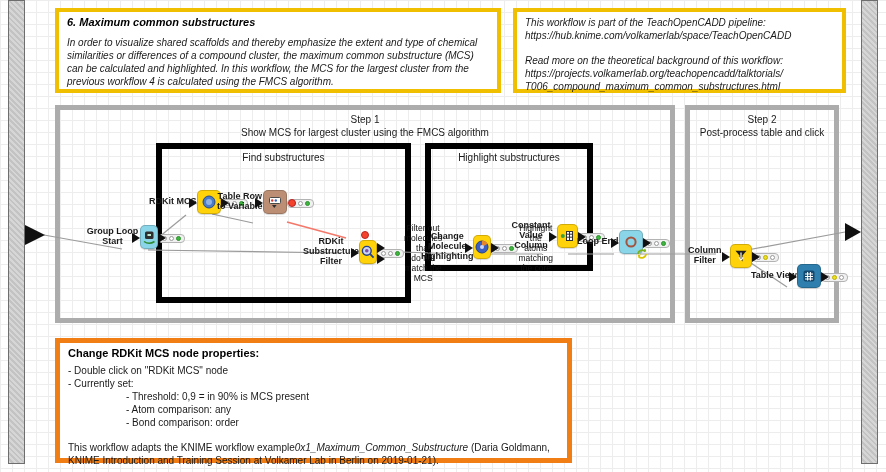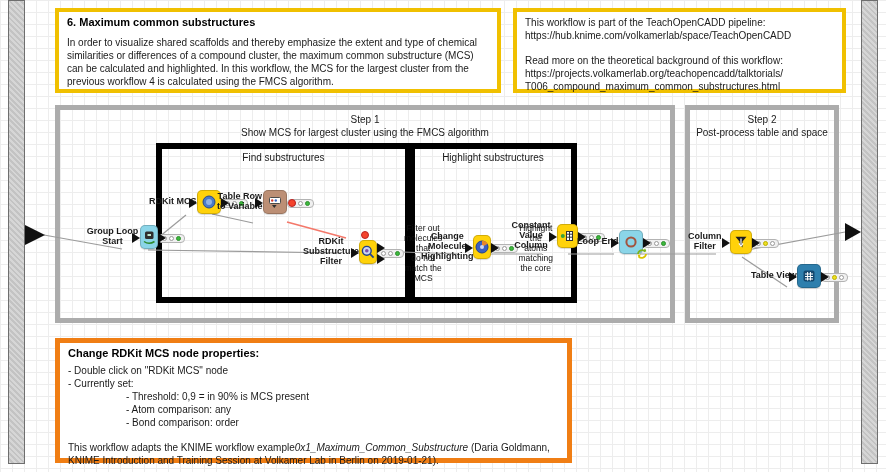--- a/index.html
+++ b/index.html
@@ -26,21 +26,21 @@
   .flow-arrow {
     position:absolute; width:0; height:0; z-index:6;
     border-top:10px solid transparent; border-bottom:10px solid transparent;
     border-left:20px solid #101010;
   }
   #in-arrow  { left:25px;  top:225px; }
   #out-arrow { left:845px; top:223px; border-left-width:16px; border-top-width:9px; border-bottom-width:9px; }
 
   
   .ann { position:absolute; background:#fff; z-index:1; padding:4px 8px; }
-  .ann-yellow { border:4px solid #F0C000; }
+  .ann-yellow { border:4px solid #F0C000;font-style:italic; }
   .ann-orange { border:5px solid #F07E14; }
   #ann-intro    { left:55px;  top:8px;   width:446px; height:85px; }
   #ann-pipeline { left:513px; top:8px;   width:333px; height:85px; font-size:10px; line-height:13px; }
   #ann-props    { left:55px;  top:338px; width:517px; height:125px; font-size:10px; line-height:13px; }
   .ann-title { font-size:11px; font-weight:bold; color:#000; margin-bottom:8px; }
   .ann-body  { font-size:10px; line-height:13px; }
   .ann-gap   { height:12px; }
   .indent    { padding-left:58px; }
   .footer    { margin-top:12px; }
   .italic    { font-style:italic; }
@@ -49,21 +49,21 @@
   .step-box {
     position:absolute; border:5px solid #ACACAC; background:transparent; z-index:1;
   }
   #step1 { left:55px;  top:105px; width:620px; height:218px; }
   #step2 { left:685px; top:105px; width:154px; height:218px; }
   .step-title { text-align:center; font-size:10px; line-height:13px; margin-top:3px; }
   .group-box {
     position:absolute; border:6px solid #000000; z-index:2; background:transparent;
   }
   #group-find      { left:156px; top:143px; width:255px; height:160px; }
-  #group-highlight { left:409px; top:143px; width:168px; height:160px; }
+  #group-highlight { left:425px; top:143px; width:168px; height:128px; }
   .group-label { text-align:center; font-size:10px; margin-top:3px; }
 
   
   #wires { position:absolute; inset:0; z-index:3; }
 
   
   .node { position:absolute; width:100px; display:flex; align-items:center; z-index:4; }
   .node-label { font-size:9px; font-weight:bold; line-height:10px; text-align:center; white-space:pre-line; margin-bottom:2px; }
   .nodeicon {
     position:relative; width:24px; height:24px; border-radius:5px;
@@ -95,21 +95,21 @@
   .loop-badge { position:absolute; right:-7px; bottom:-7px; }
 
   
   #n-gls  { left:85px;  top:225px; }
   #n-mcs  { left:149px; top:190px; }
   #n-trv  { left:217px; top:190px; }
   #n-rsf  { left:303px; top:220px; }
   #n-rmh  { left:421px; top:220px; }
   #n-cvc  { left:505px; top:220px; }
   #n-le   { left:577px; top:230px; }
-  #n-cf   { left:679px; top:230px; }
+  #n-cf   { left:679px; top:244px; }
   #n-tv   { left:751px; top:264px; }
 </style>
 </head>
 <body>
 
 <div class="grid-bg"></div>
 
 <div class="meta-bar left"></div>
 <div class="meta-bar right"></div>
 <div id="in-arrow" class="flow-arrow"></div>
@@ -141,21 +141,21 @@
 
 <div id="step1" class="step-box">
   <div class="step-title">
     <div>Step 1</div>
     <div>Show MCS for largest cluster using the FMCS algorithm</div>
   </div>
 </div>
 <div id="step2" class="step-box">
   <div class="step-title">
     <div>Step 2</div>
-    <div>Post-process table and space</div>
+    <div>Post-process table and click</div>
   </div>
 </div>
 <div id="group-find" class="group-box">
   <div class="group-label">Find substructures</div>
 </div>
 <div id="group-highlight" class="group-box">
   <div class="group-label">Highlight substructures</div>
 </div>
 
 <svg id="wires" width="886" height="472">

